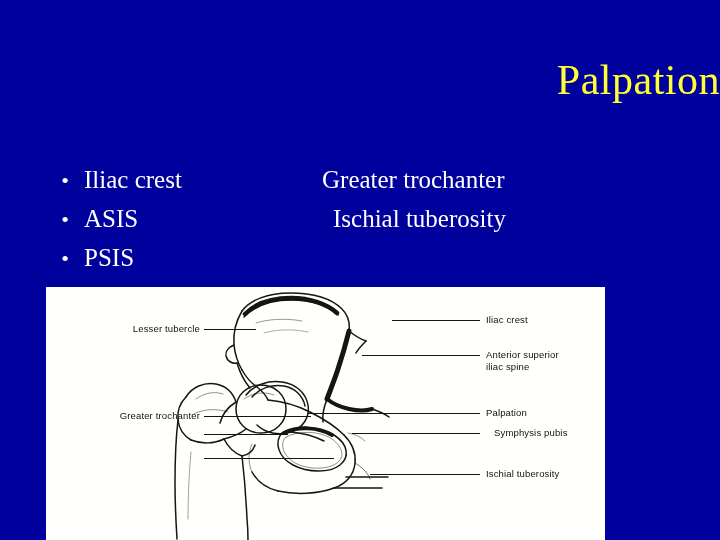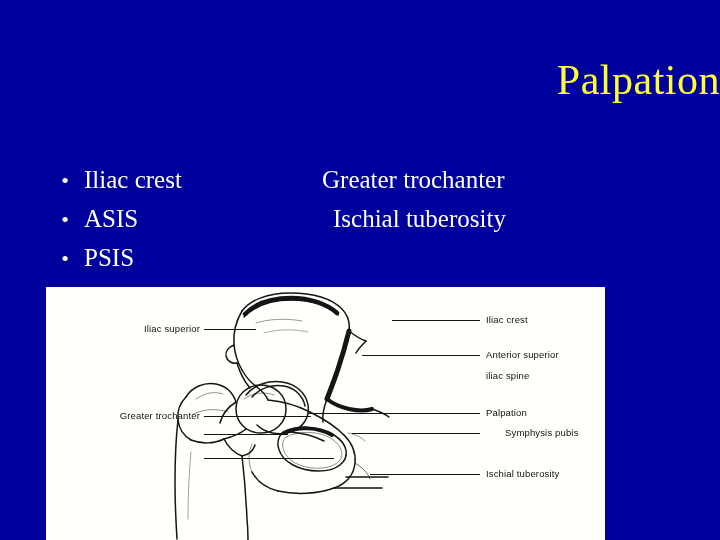--- a/index.html
+++ b/index.html
@@ -206,41 +206,41 @@
 
         <path d="M300 190 C312 190 328 190 342 190"></path>
         <path d="M288 201 C300 201 320 201 336 201"></path>
 
         <path d="M302 146 C309 147 315 150 319 154" stroke-width="0.8" opacity="0.6"></path>
 
         <path d="M309 176 C316 180 322 186 324 192" stroke-width="0.9" opacity="0.7"></path>
       </g>
     </svg>
 
-    <div class="fig-label right-al" style="left: 20px; top: 36px; width: 134px;">Iliac superior</div>
+    <div class="fig-label right-al" style="left: 20px; top: 36px; width: 134px;">Lesser tubercle</div>
     <div class="leader" style="left: 158px; top: 42px; width: 52px;"></div>
 
     <div class="fig-label right-al" style="left: 8px; top: 123px; width: 146px;">Greater trochanter</div>
     <div class="leader" style="left: 158px; top: 129px; width: 107px;"></div>
 
     <div class="leader" style="left: 158px; top: 147px; width: 84px;"></div>
 
     <div class="leader" style="left: 158px; top: 171px; width: 130px;"></div>
 
     <div class="leader" style="left: 346px; top: 33px; width: 88px;"></div>
     <div class="fig-label" style="left: 440px; top: 27px; width: 118px;">Iliac crest</div>
 
     <div class="leader" style="left: 316px; top: 68px; width: 118px;"></div>
     <div class="fig-label" style="left: 440px; top: 62px; width: 118px;">Anterior superior</div>
-    <div class="fig-label" style="left: 440px; top: 83px; width: 118px;">iliac spine</div>
+    <div class="fig-label" style="left: 440px; top: 74px; width: 118px;">iliac spine</div>
 
     <div class="leader" style="left: 262px; top: 126px; width: 172px;"></div>
     <div class="fig-label" style="left: 440px; top: 120px; width: 118px;">Palpation</div>
 
     <div class="leader" style="left: 306px; top: 146px; width: 128px;"></div>
-    <div class="fig-label" style="left: 459px; top: 140px; width: 118px;">Symphysis pubis</div>
+    <div class="fig-label" style="left: 448px; top: 140px; width: 118px;">Symphysis pubis</div>
 
     <div class="leader" style="left: 324px; top: 187px; width: 110px;"></div>
     <div class="fig-label" style="left: 440px; top: 181px; width: 118px;">Ischial tuberosity</div>
 
   </div>
 
 </div>
 
 </body></html>

